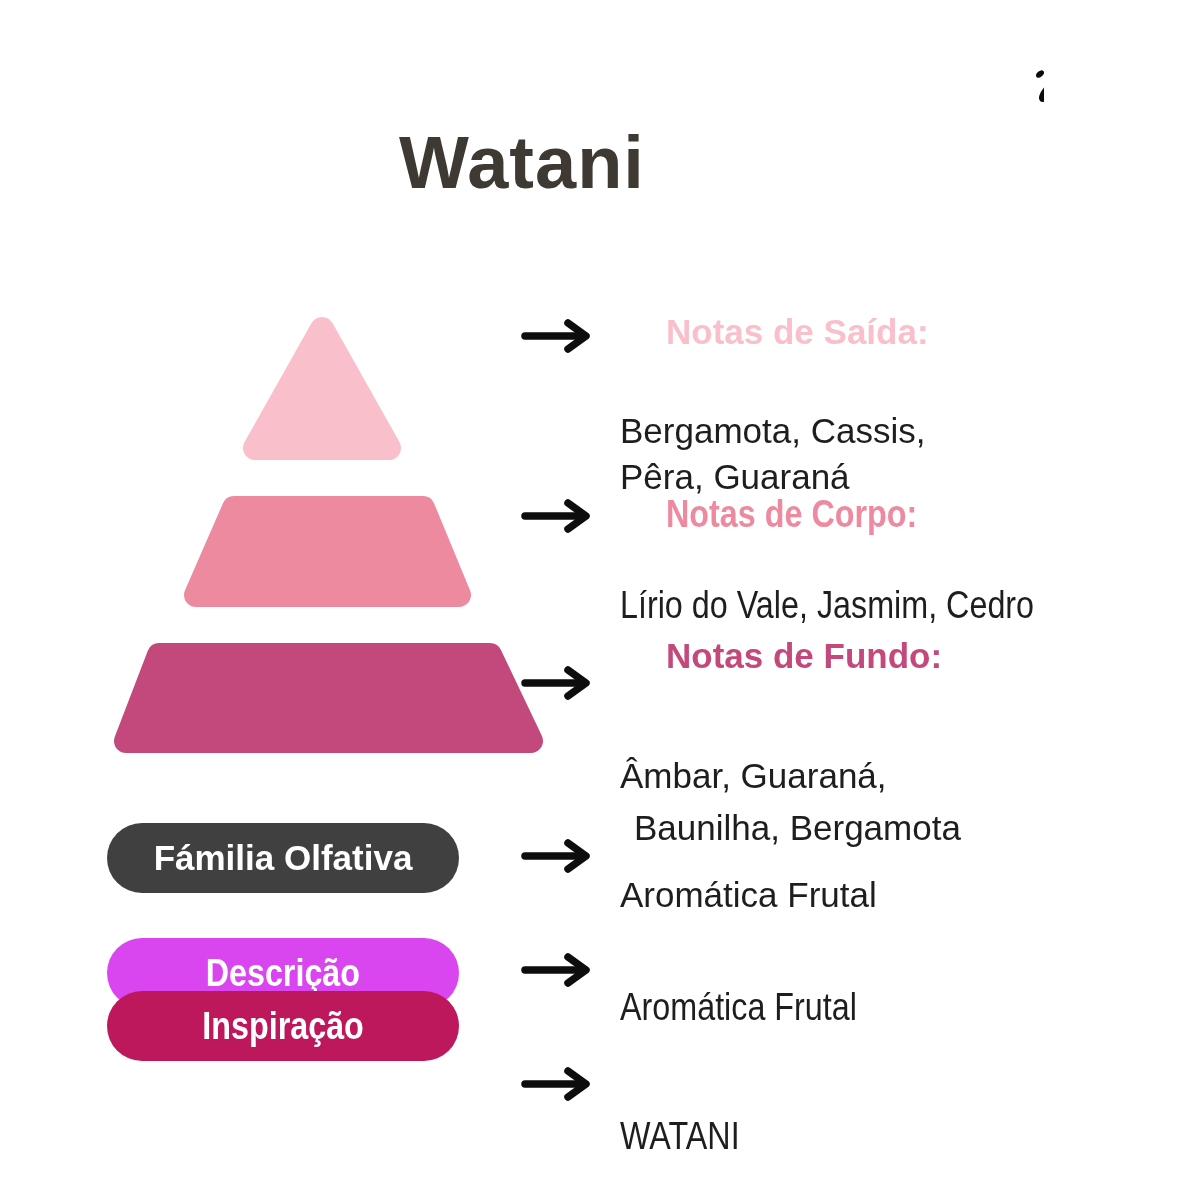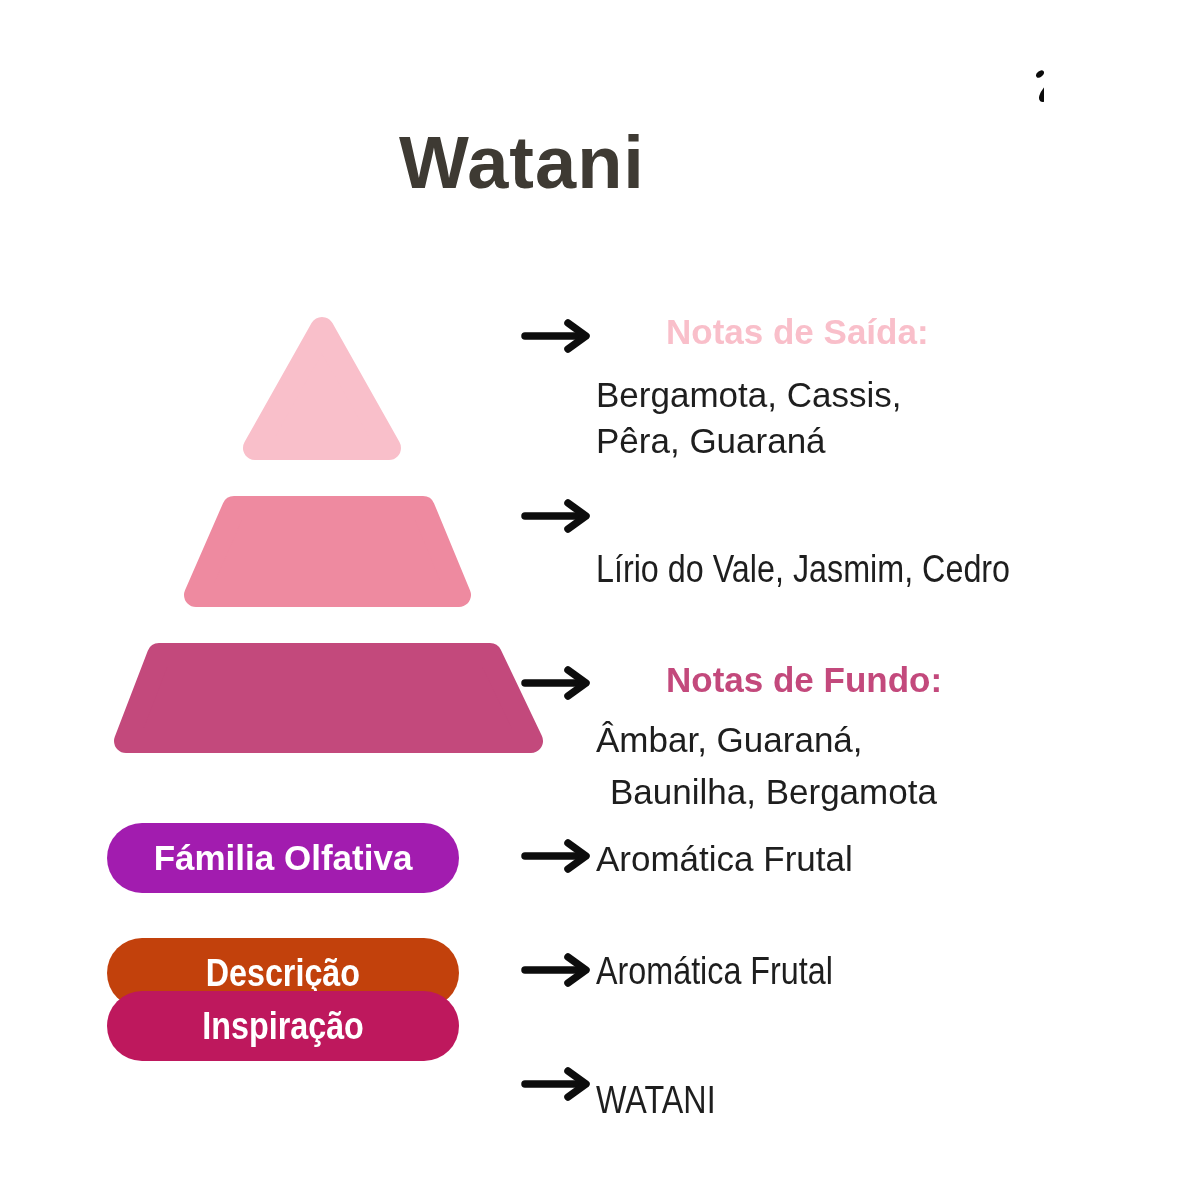--- a/index.html
+++ b/index.html
@@ -46,24 +46,25 @@
     left: 620px;
     font-size: 35px;
     font-weight: 800;
     line-height: 44px;
     white-space: nowrap;
     margin-left: 46px;
   }
 
   .note-lines, .attr-value {
     position: absolute;
-    left: 596px;
+    left: 620px;
     font-size: 35px;
     line-height: 46px;
     white-space: nowrap;
+    margin-top: 36px;
   }
 
   .note-lines .indent { margin-left: 14px; }
   .lh-52 { line-height: 52px; }
 
   .pill {
     position: absolute;
     left: 107px;
     width: 352px; height: 70px;
     border-radius: 35px;
@@ -137,44 +138,47 @@
   <div class="note-heading" style="top: 310px; color: rgb(249, 191, 202);">Notas de Saída:</div>
   <div class="note-lines" style="top: 372px; color: rgb(30, 30, 30);">
     <div>Bergamota, Cassis,</div>
     <div>Pêra, Guaraná</div>
   </div>
 
   <svg class="arrow" style="top: 498px; color: rgb(13, 13, 13);" viewBox="0 0 80 36">
     <path d="M5 18 H60" stroke="currentColor" stroke-width="7.5" stroke-linecap="round" fill="none"></path>
     <path d="M48 5 L66 18 L48 31" stroke="currentColor" stroke-width="7.5" stroke-linecap="round" stroke-linejoin="round" fill="none"></path>
   </svg>
+  <div class="note-heading" style="top: 492px; color: rgb(238, 138, 160);">
+    <span class="cond">Notas de Corpo:</span>
+  </div>
   <div class="note-lines" style="top: 546px; color: rgb(30, 30, 30);">
     <div><span class="cond">Lírio do Vale, Jasmim, Cedro</span></div>
   </div>
 
   <svg class="arrow" style="top: 665px; color: rgb(13, 13, 13);" viewBox="0 0 80 36">
     <path d="M5 18 H60" stroke="currentColor" stroke-width="7.5" stroke-linecap="round" fill="none"></path>
     <path d="M48 5 L66 18 L48 31" stroke="currentColor" stroke-width="7.5" stroke-linecap="round" stroke-linejoin="round" fill="none"></path>
   </svg>
-  <div class="note-heading" style="top: 658px; color: rgb(195, 73, 124);">Notas de Fundo:</div>
+  <div class="note-heading" style="top: 634px; color: rgb(195, 73, 124);">Notas de Fundo:</div>
   <div class="note-lines lh-52" style="top: 714px; color: rgb(30, 30, 30);">
     <div>Âmbar, Guaraná,</div>
     <div class="indent">Baunilha, Bergamota</div>
   </div>
 
-  <div class="pill" style="top: 823px; background-color: #a21caf;">
+  <div class="pill" style="top: 823px; background-color: #404040;">
     <span>Fámilia Olfativa</span>
   </div>
   <svg class="arrow" style="top: 838px; color: rgb(13, 13, 13);" viewBox="0 0 80 36">
     <path d="M5 18 H60" stroke="currentColor" stroke-width="7.5" stroke-linecap="round" fill="none"></path>
     <path d="M48 5 L66 18 L48 31" stroke="currentColor" stroke-width="7.5" stroke-linecap="round" stroke-linejoin="round" fill="none"></path>
   </svg>
   <div class="attr-value" style="top: 836px; color: rgb(30, 30, 30);">Aromática Frutal</div>
 
-  <div class="pill" style="top: 938px; background-color: #c2410c;">
+  <div class="pill" style="top: 938px; background-color: #d946ef;">
     <span class="cond">Descrição</span>
   </div>
   <svg class="arrow" style="top: 952px; color: rgb(13, 13, 13);" viewBox="0 0 80 36">
     <path d="M5 18 H60" stroke="currentColor" stroke-width="7.5" stroke-linecap="round" fill="none"></path>
     <path d="M48 5 L66 18 L48 31" stroke="currentColor" stroke-width="7.5" stroke-linecap="round" stroke-linejoin="round" fill="none"></path>
   </svg>
   <div class="attr-value" style="top: 948px; color: rgb(30, 30, 30);">
     <span class="cond">Aromática Frutal</span>
   </div>
 

